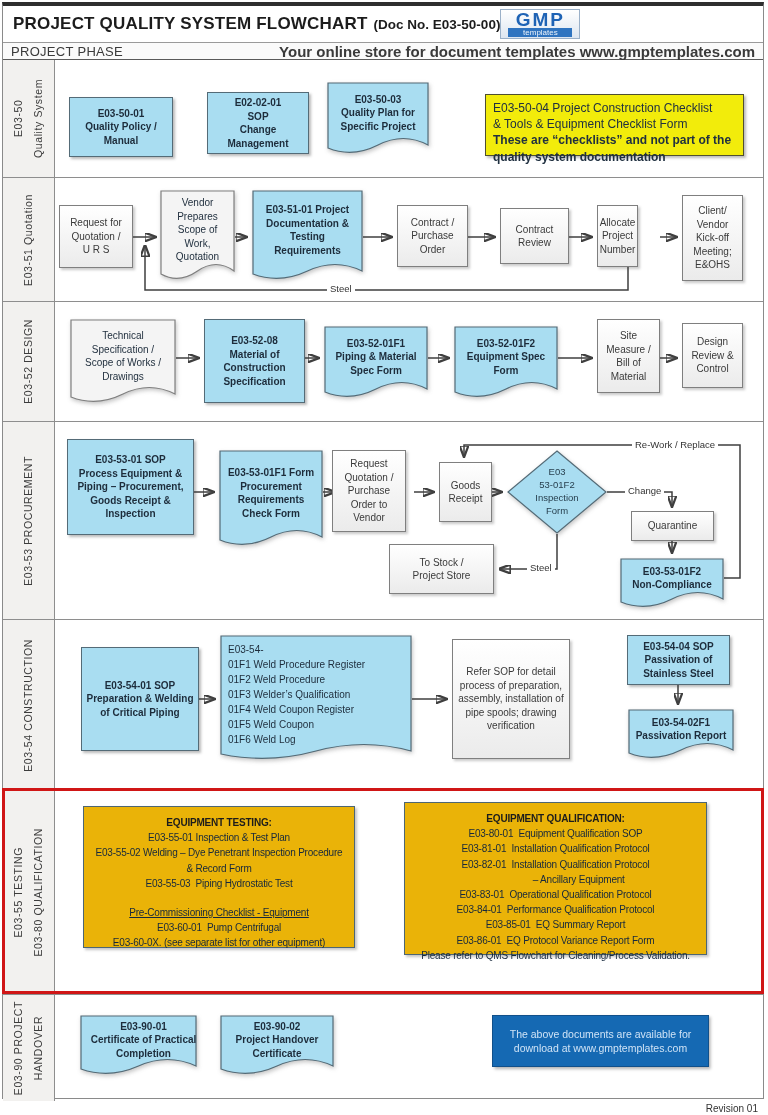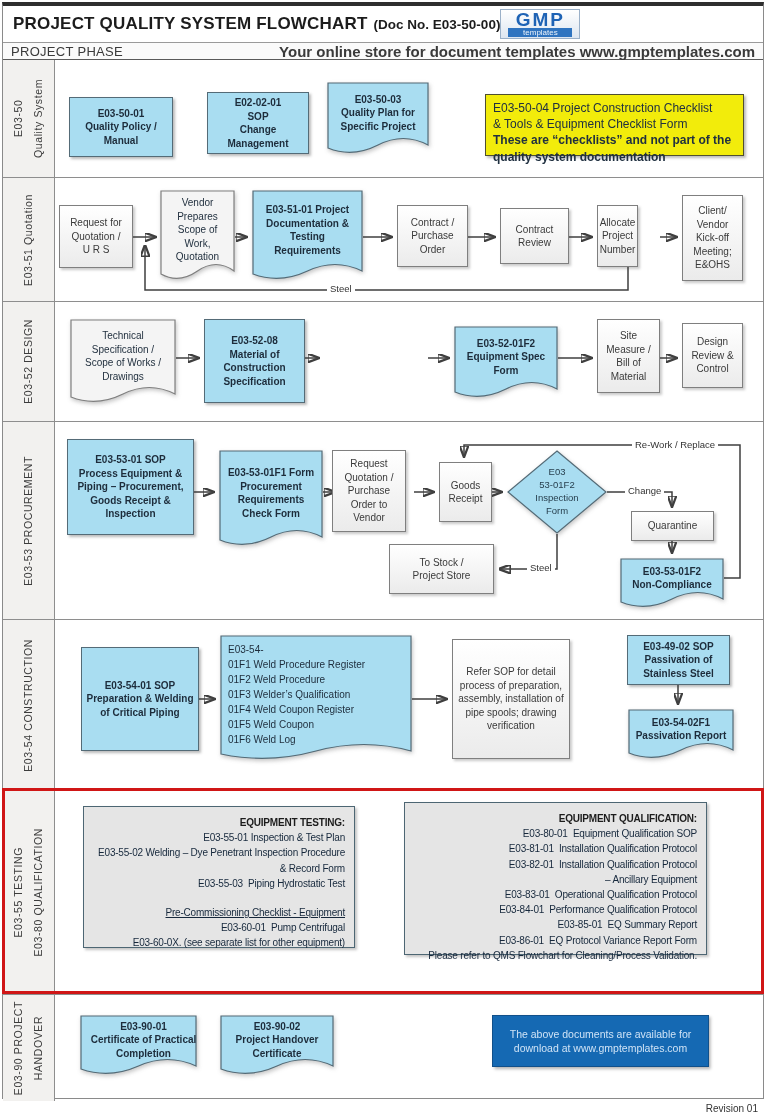--- a/index.html
+++ b/index.html
@@ -31,21 +31,21 @@
   .doc.normalw{font-weight:normal;}
   .doc>span{padding-bottom:12px;}
   .shape{position:absolute;left:0;top:0;z-index:0;filter:drop-shadow(1.5px 2px 2px rgba(60,60,60,.3));}
   .blue .shape path,.blue .shape polygon{fill:#a9ddf1;stroke:#546b77;stroke-width:1.2;}
   .white .shape path{fill:#f4f4f4;stroke:#7f7f7f;stroke-width:1.2;}
   .diamond{font-size:9.5px;color:#28404f;}
   .leftalign>span{text-align:left;}
   .note-yellow{background:#f2ec0b;border:1px solid #4f4f30;box-shadow:1.5px 2px 2.5px rgba(60,60,60,.35);align-items:flex-start;justify-content:flex-start;text-align:left;padding:5px 7px;font-size:12px;color:#203040;}
   .note-yellow span{display:block;white-space:pre-line;}
   .note-yellow .b{font-weight:bold;}
-  .panel{background:#e5e5e5;border:1px solid #4d6673;box-shadow:1.5px 2px 2.5px rgba(60,60,60,.3);display:block;text-align:right;padding:8px 9px;font-size:10px;line-height:1.52;letter-spacing:-.2px;color:#16283c;}
+  .panel{background:#eab308;border:1px solid #4d6673;box-shadow:1.5px 2px 2.5px rgba(60,60,60,.3);display:block;text-align:center;padding:8px 9px;font-size:10px;line-height:1.52;letter-spacing:-.2px;color:#16283c;}
   .panel span{display:block;white-space:pre-wrap;}
   .panel .title{font-weight:bold;}
   .panel .uline{text-decoration:underline;margin-top:14px;}
   .download{background:#1569b3;border:1px solid #11508a;color:#cfe3f6;font-size:10.5px;box-shadow:1.5px 2px 3px rgba(60,60,60,.4);}
   
   .wires{position:absolute;left:0;top:0;width:100%;height:100%;z-index:0;}
   .wires path{stroke:#3f3f3f;stroke-width:1.5;fill:none;}
   .clabel{position:absolute;background:#fff;padding:0 3px;font-size:9.5px;color:#333;z-index:2;white-space:nowrap;}
   .red-box{position:absolute;left:2px;top:788px;width:762px;height:206px;border:3px solid #d01616;box-sizing:border-box;z-index:6;pointer-events:none;}
   .revision{position:absolute;right:10px;bottom:1px;font-size:10px;color:#333;}
@@ -196,20 +196,28 @@
             <span>Technical
 Specification /
 Scope of Works /
 Drawings</span>
           </div>
         <div class="node rect blue" style="left:149px;top:17px;width:101px;height:84px">
             <span>E03-52-08
 Material of
 Construction
 Specification</span>
+          </div>
+        <div class="node doc blue" style="left:269px;top:24px;width:104px;height:74px">
+            <svg class="shape" width="104" height="74">
+              <path d="M1 1 H 103 V 63 Q 78 50 52 63 Q 26 76 1 66 Z"></path>
+            </svg>
+            <span>E03-52-01F1
+Piping &amp; Material
+Spec Form</span>
           </div>
         <div class="node doc blue" style="left:399px;top:24px;width:104px;height:74px">
             <svg class="shape" width="104" height="74">
               <path d="M1 1 H 103 V 63 Q 78 50 52 63 Q 26 76 1 66 Z"></path>
             </svg>
             <span>E03-52-01F2
 Equipment Spec
 Form</span>
           </div>
         <div class="node rect white" style="left:542px;top:17px;width:63px;height:74px">
@@ -335,21 +343,21 @@
 01F6 Weld Log</span>
           </div>
         <div class="node rect white" style="left:397px;top:19px;width:118px;height:120px">
             <span>Refer SOP for detail
 process of preparation,
 assembly, installation of
 pipe spools; drawing
 verification</span>
           </div>
         <div class="node rect blue" style="left:572px;top:15px;width:103px;height:50px">
-            <span>E03-49-02 SOP
+            <span>E03-54-04 SOP
 Passivation of
 Stainless Steel</span>
           </div>
         <div class="node doc blue" style="left:573px;top:89px;width:106px;height:52px">
             <svg class="shape" width="106" height="52">
               <path d="M1 1 H 105 V 41 Q 79.5 28 53 41 Q 26.5 54 1 44 Z"></path>
             </svg>
             <span>E03-54-02F1
 Passivation Report</span>
           </div>

